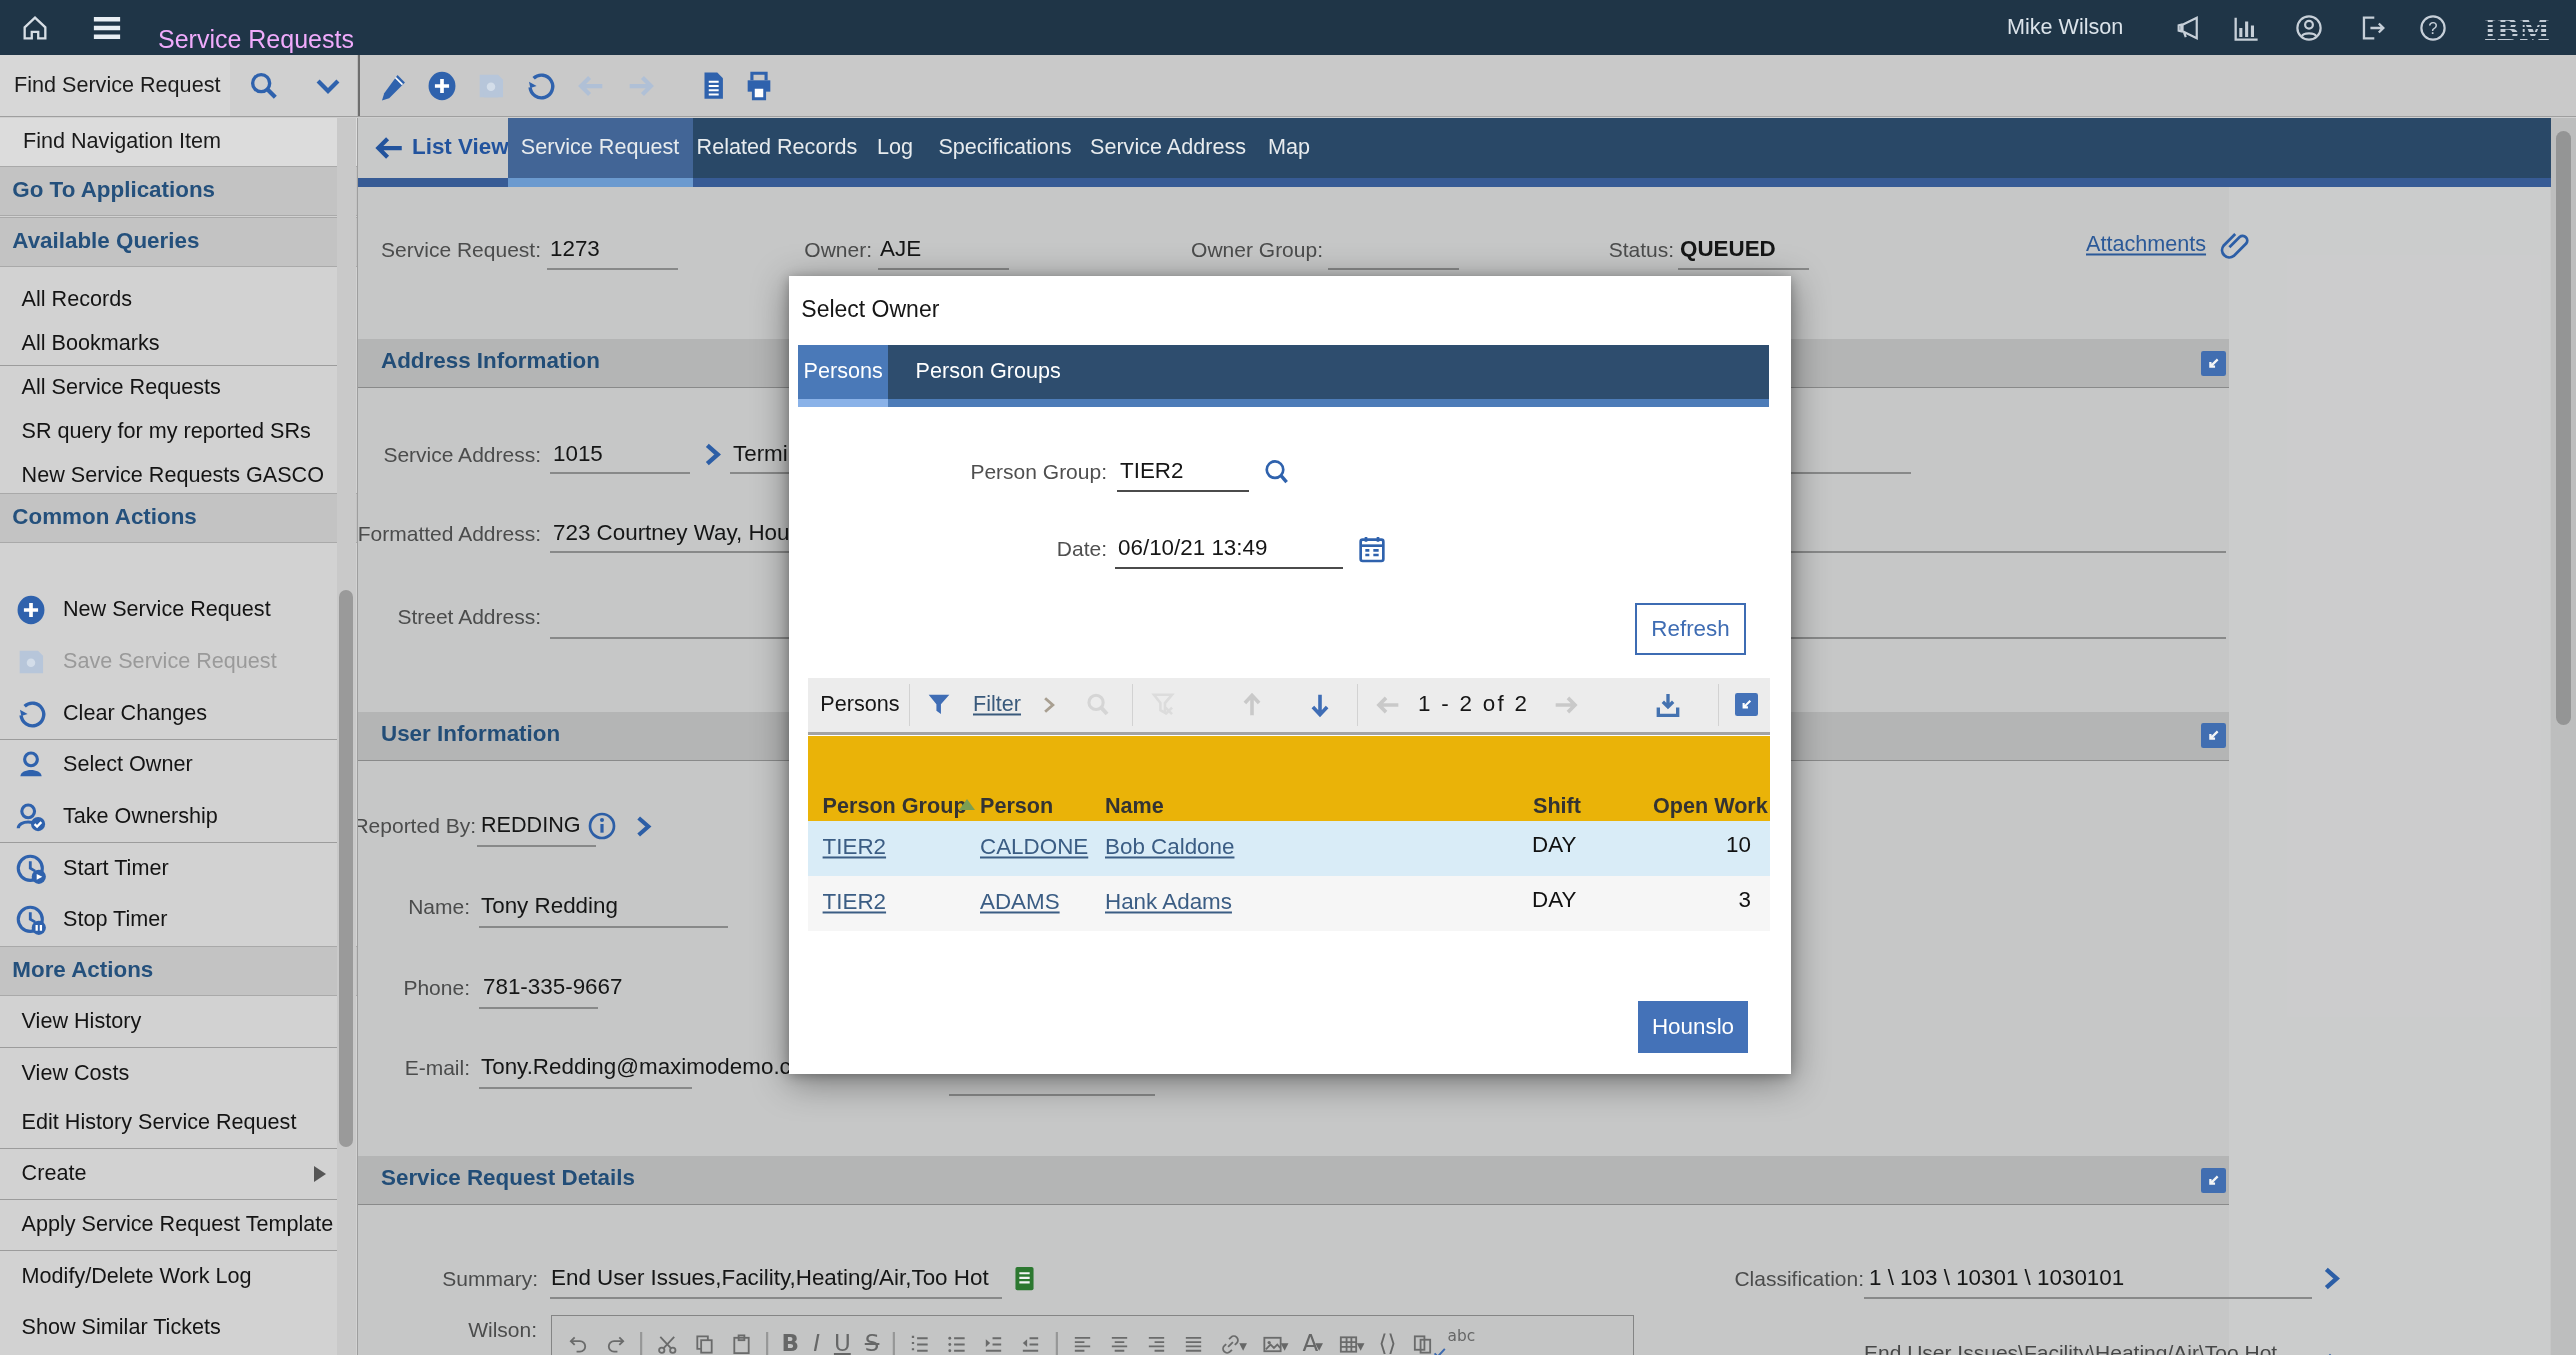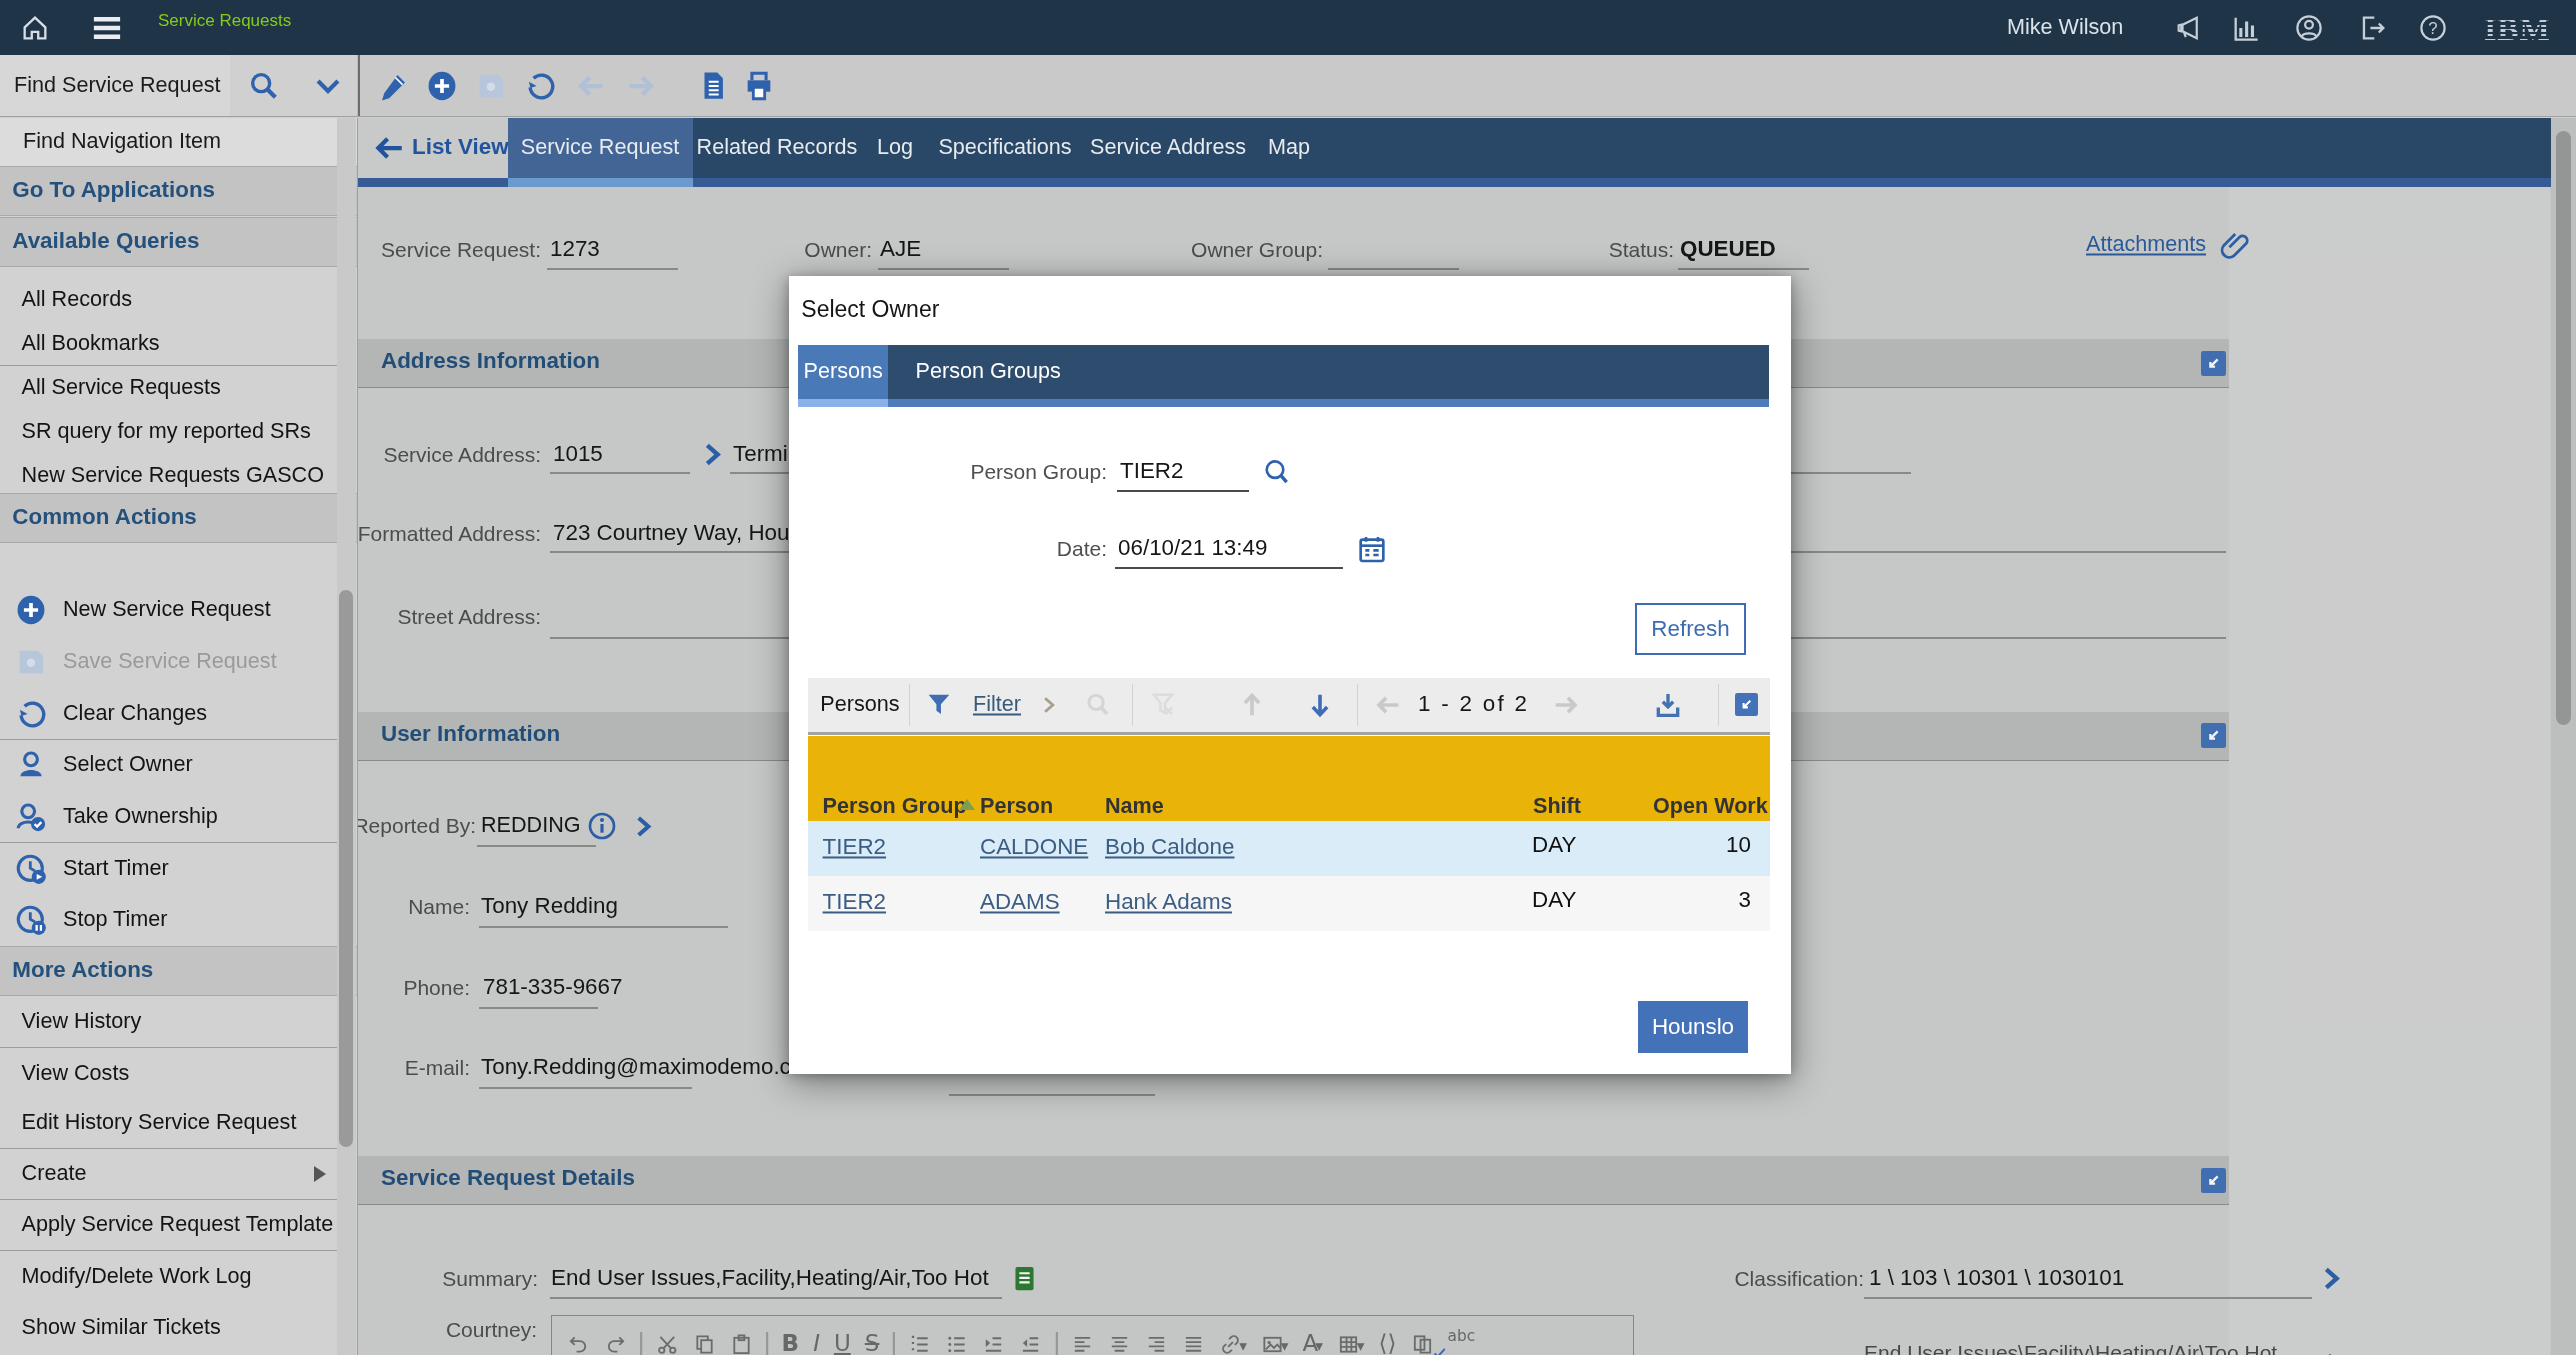--- a/index.html
+++ b/index.html
@@ -3,21 +3,21 @@
 <meta charset="utf-8">
 <style>
 html,body{margin:0;padding:0}
 .page{position:relative;width:2576px;height:1355px;background:#cfcfcf;font-family:"Liberation Sans",sans-serif;overflow:hidden}
 .t{position:absolute;font-size:22.4px;color:#161616;white-space:nowrap;transform:translateY(-52%)}
 .lbl{position:absolute;font-size:21px;color:#4f4f4f;white-space:nowrap;transform:translate(-100%,-52%)}
 .ul{position:absolute;height:1.5px;background:#8f8f8f}
 .link{color:#2d5c9e;text-decoration:underline}
 
 .topbar{position:absolute;left:0;top:0;width:2576px;height:55px;background:#1f3547;color:#e6ecf2}
-.topbar .title{position:absolute;left:158px;top:21px;transform:translateY(-52%);font-size:17px;color:#84cc16}
+.topbar .title{position:absolute;left:158px;top:40px;transform:translateY(-52%);font-size:25px;color:#f0abfc}
 .tb-user{position:absolute;left:2007px;top:28px;transform:translateY(-52%);font-size:21.6px;color:#dbe3ea}
 .tb-ic{position:absolute;top:28px;transform:translate(-50%,-50%);width:31px;height:31px}
 .ibm{position:absolute;left:2484px;top:10.8px;font-weight:700;font-size:32px;letter-spacing:0.8px;font-family:"Liberation Serif",serif;background:repeating-linear-gradient(180deg,#c3ccd6 0 2.3px,rgba(0,0,0,0) 2.3px 4.6px);-webkit-background-clip:text;background-clip:text;color:transparent}
 
 .row2{position:absolute;left:0;top:55px;width:2576px;height:62px;background:#c9c9c9;border-bottom:1.5px solid #9f9f9f;box-sizing:border-box}
 .row2 .find{position:absolute;left:0;top:0;width:230px;height:61px;background:#d7d7d7;border-right:0.8px solid #b5b5b5}
 .row2 .find span{position:absolute;left:14px;top:31px;transform:translateY(-52%);font-size:21.6px;color:#1c1c1c}
 .cell{position:absolute;top:0;height:61px;border-right:0.8px solid #bcbcbc;background:#d0d0d0}
 .vdiv{position:absolute;left:358px;top:0;width:1.5px;height:61px;background:#6e6e6e}
 .r2ic{position:absolute;top:31px;transform:translate(-50%,-50%);width:34px;height:34px}
@@ -408,21 +408,21 @@
         <path d="M8 8h8M8 11.5h8M8 15h8" stroke="#fff" stroke-width="1.6"></path>
       </svg>
 
     <span class="lbl" style="left:1506px;top:1161px">Classification:</span>
     <span class="t" style="left:1511px;top:1161px">1 \ 103 \ 10301 \ 1030101</span>
     <div class="ul" style="left:1506px;top:1179px;width:448px"></div>
     <svg style="position:absolute;left:1958px;top:1145px;width:31px;height:31px" viewBox="0 0 24 24">
         <path d="M8 5l8 7-8 7" fill="none" stroke="#2f62ad" stroke-width="3.4"></path>
       </svg>
 
-    <span class="lbl" style="left:179px;top:1212px">Courtney:</span>
+    <span class="lbl" style="left:179px;top:1212px">Wilson:</span>
     <div class="editorbox">
         <div id="eicons" style="padding:10.8px 7.7px;white-space:nowrap"><span class="eic"><svg width="23" height="23" viewBox="0 0 24 24" style="display:inline-block;vertical-align:middle">
               <path d="M8 4.5L4 8.5l4 4" fill="none" stroke="#6f6f6f" stroke-width="1.9"></path>
               <path d="M4 8.5h9.5a5.5 5.5 0 010 11H10" fill="none" stroke="#6f6f6f" stroke-width="1.9"></path>
             </svg></span><span class="eic"><svg width="23" height="23" viewBox="0 0 24 24" style="display:inline-block;vertical-align:middle">
               <path d="M16 4.5l4 4-4 4" fill="none" stroke="#6f6f6f" stroke-width="1.9"></path>
               <path d="M20 8.5h-9.5a5.5 5.5 0 000 11H14" fill="none" stroke="#6f6f6f" stroke-width="1.9"></path>
             </svg></span><span class="eic sep">|</span><span class="eic"><svg width="23" height="23" viewBox="0 0 24 24" style="display:inline-block;vertical-align:middle">
               <circle cx="6" cy="18" r="2.8" fill="none" stroke="#6f6f6f" stroke-width="1.9"></circle>
               <circle cx="17.5" cy="18" r="2.8" fill="none" stroke="#6f6f6f" stroke-width="1.9"></circle>

